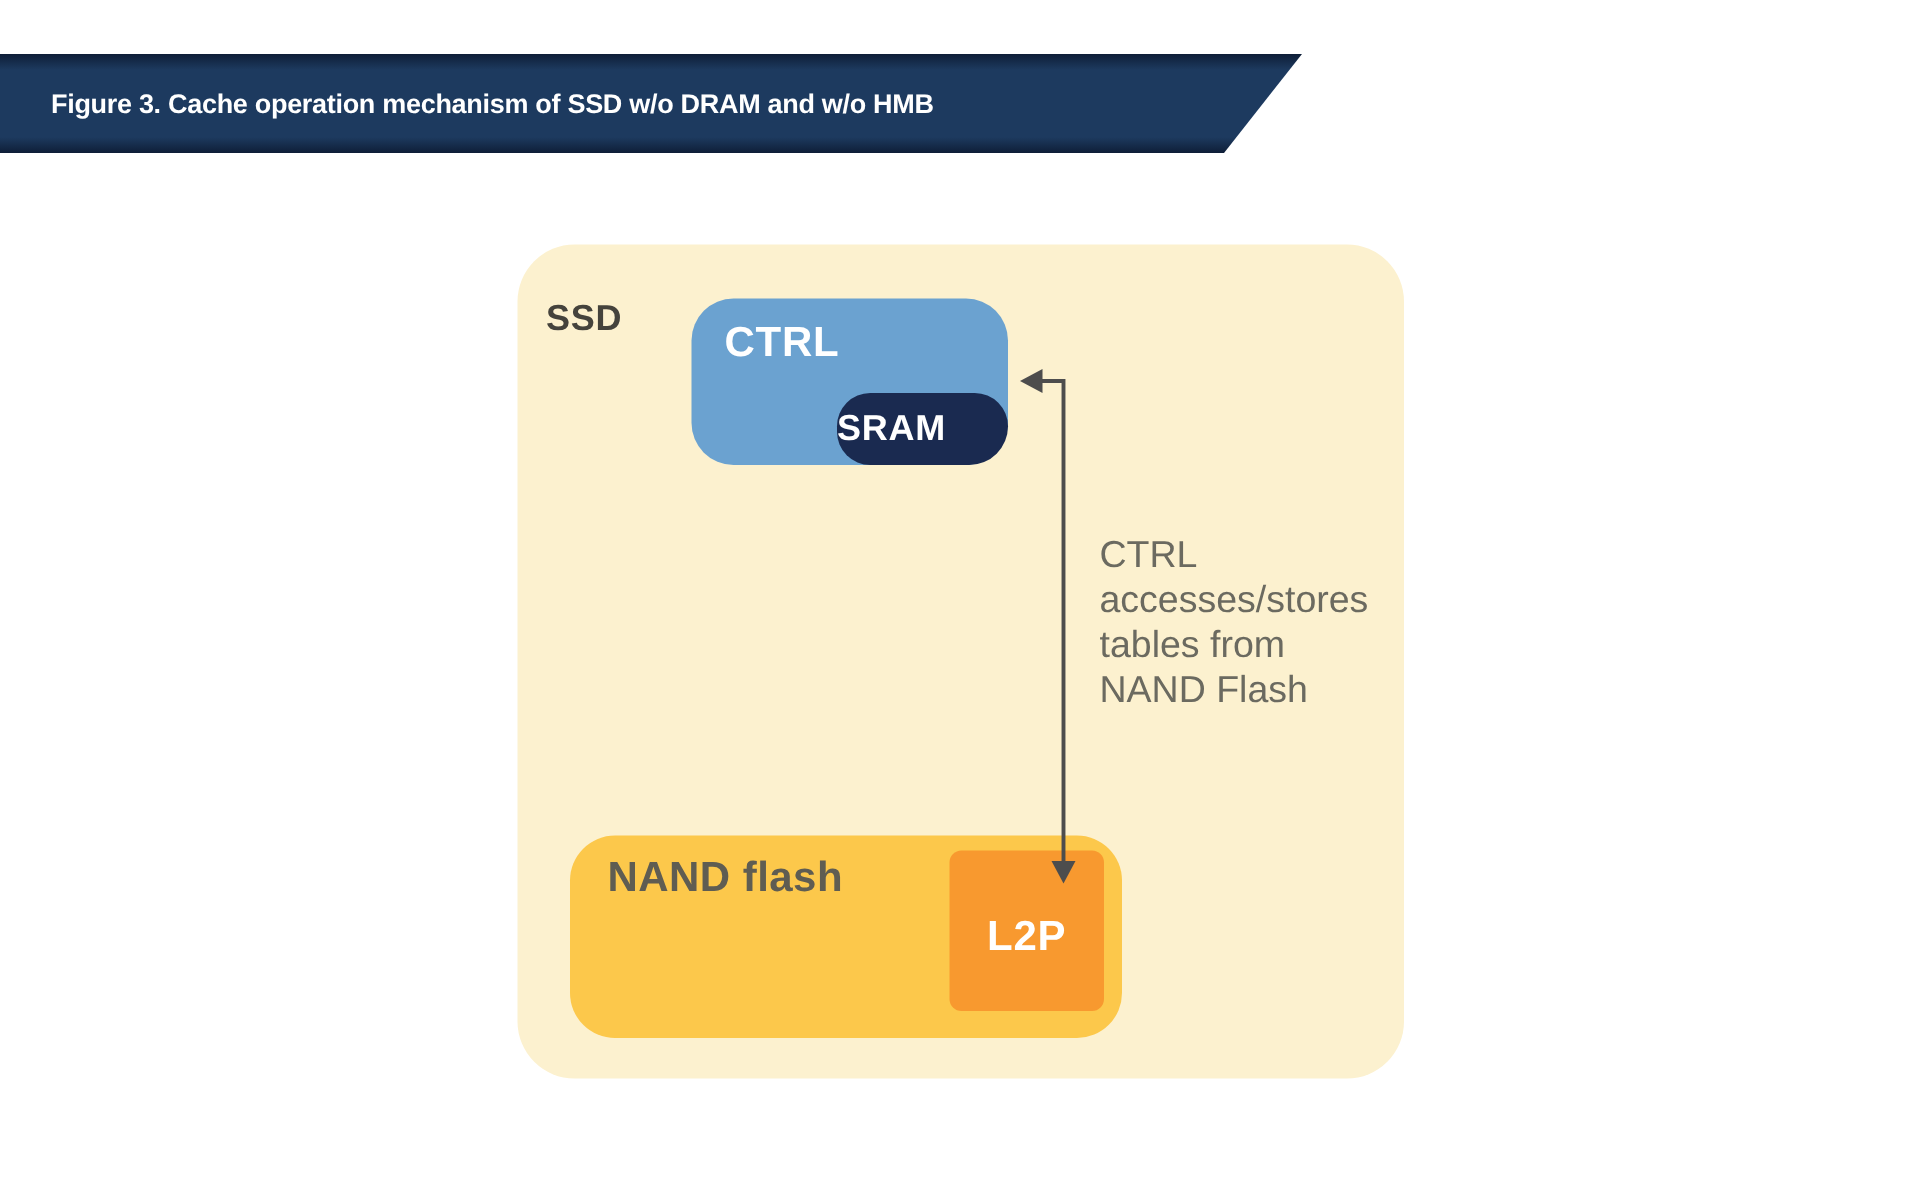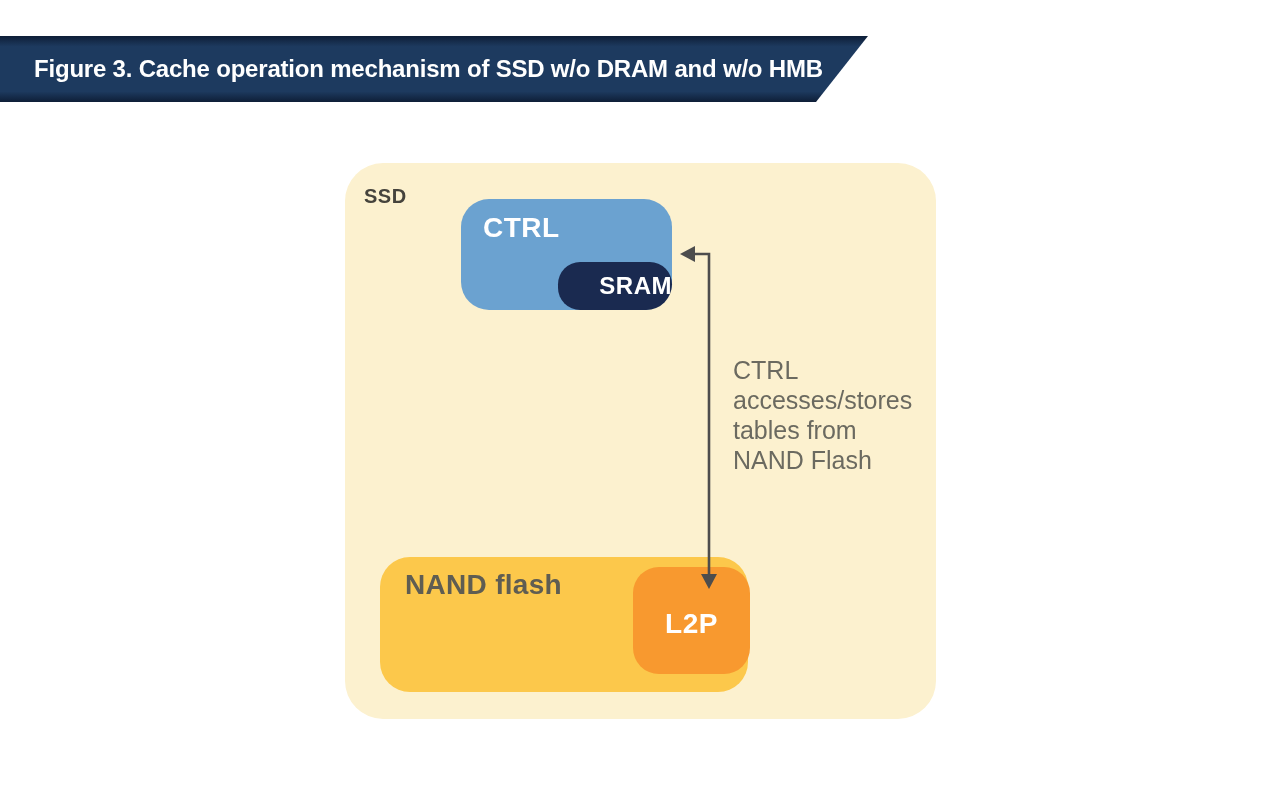--- a/index.html
+++ b/index.html
@@ -17,48 +17,48 @@
     position: absolute; left: 0; top: 36px; width: 868px; height: 66px;
     background: linear-gradient(180deg,
       var(--c-banner-navy-dark, #0e1e37) 0%,
       var(--c-banner-navy, #1d3a5f) 16%,
       var(--c-banner-navy, #1d3a5f) 84%,
       var(--c-banner-navy-dark, #0e1e37) 100%);
     clip-path: polygon(0 0, 100% 0, calc(100% - 52px) 100%, 0 100%);
     display: flex; align-items: center;
   }
   .banner-title {
-    color: #ffffff; font-weight: bold; font-size: 24px;
+    color: #ffffff; font-weight: bold; font-size: 18px;
     letter-spacing: -0.2px; padding-left: 34px; white-space: nowrap;
   }
 
   
   .ssd-box {
     position: absolute; left: 345px; top: 163px; width: 591px; height: 556px;
     background: var(--c-ssd-bg, #fcf1cf); border-radius: 38px;
   }
   .ssd-label {
-    position: absolute; left: 19px; top: 22px;
-    font-size: 20px; font-weight: bold; color: #45433c; letter-spacing: 0.5px;
+    position: absolute; left: 19px; top: 36px;
+    font-size: 24px; font-weight: bold; color: #45433c; letter-spacing: 0.5px;
   }
 
   
   .ctrl-box {
     position: absolute; left: 116px; top: 36px; width: 211px; height: 111px;
     background: var(--c-ctrl-blue, #6ba2d0); border-radius: 28px;
   }
   .ctrl-label {
     position: absolute; left: 22px; top: 13px;
     font-size: 28px; font-weight: bold; color: #ffffff; letter-spacing: 0.5px;
   }
   .sram-box {
     position: absolute; right: 0; bottom: 0; width: 114px; height: 48px;
     background: var(--c-sram-navy, #1a2a50);
     border-radius: 24px 24px 28px 24px;
-    display: flex; align-items: center; justify-content: flex-end;
+    display: flex; align-items: center; justify-content: flex-start;
   }
   .sram-label {
     font-size: 24px; font-weight: bold; color: #ffffff; letter-spacing: 0.5px;
   }
 
   
   .note {
     position: absolute; color: var(--c-note-gray, #6b6a60);
     font-size: 25px; line-height: 30px; white-space: pre-line;
   }
@@ -68,22 +68,22 @@
   
   .nand-box {
     position: absolute; left: 35px; top: 394px; width: 368px; height: 135px;
     background: var(--c-nand-yellow, #fcc84b); border-radius: 30px;
   }
   .nand-label {
     position: absolute; left: 25px; top: 12px;
     font-size: 28px; font-weight: bold; color: #5f5d52; letter-spacing: 0.3px;
   }
   .l2p-box {
-    position: absolute; left: 253px; top: 10px; width: 117px; height: 107px;
-    background: var(--c-l2p-orange, #f8992f); border-radius: 26px;
+    position: absolute; left: 253px; top: 10px; width: 103px; height: 107px;
+    background: var(--c-l2p-orange, #f8992f); border-radius: 8px;
     display: flex; align-items: center; justify-content: center;
   }
   .l2p-label {
     font-size: 28px; font-weight: bold; color: #ffffff;
     letter-spacing: 0.5px; padding-top: 6px;
   }
 
   
   .arrow-svg { position: absolute; left: 323px; top: 75px; }
 </style>

